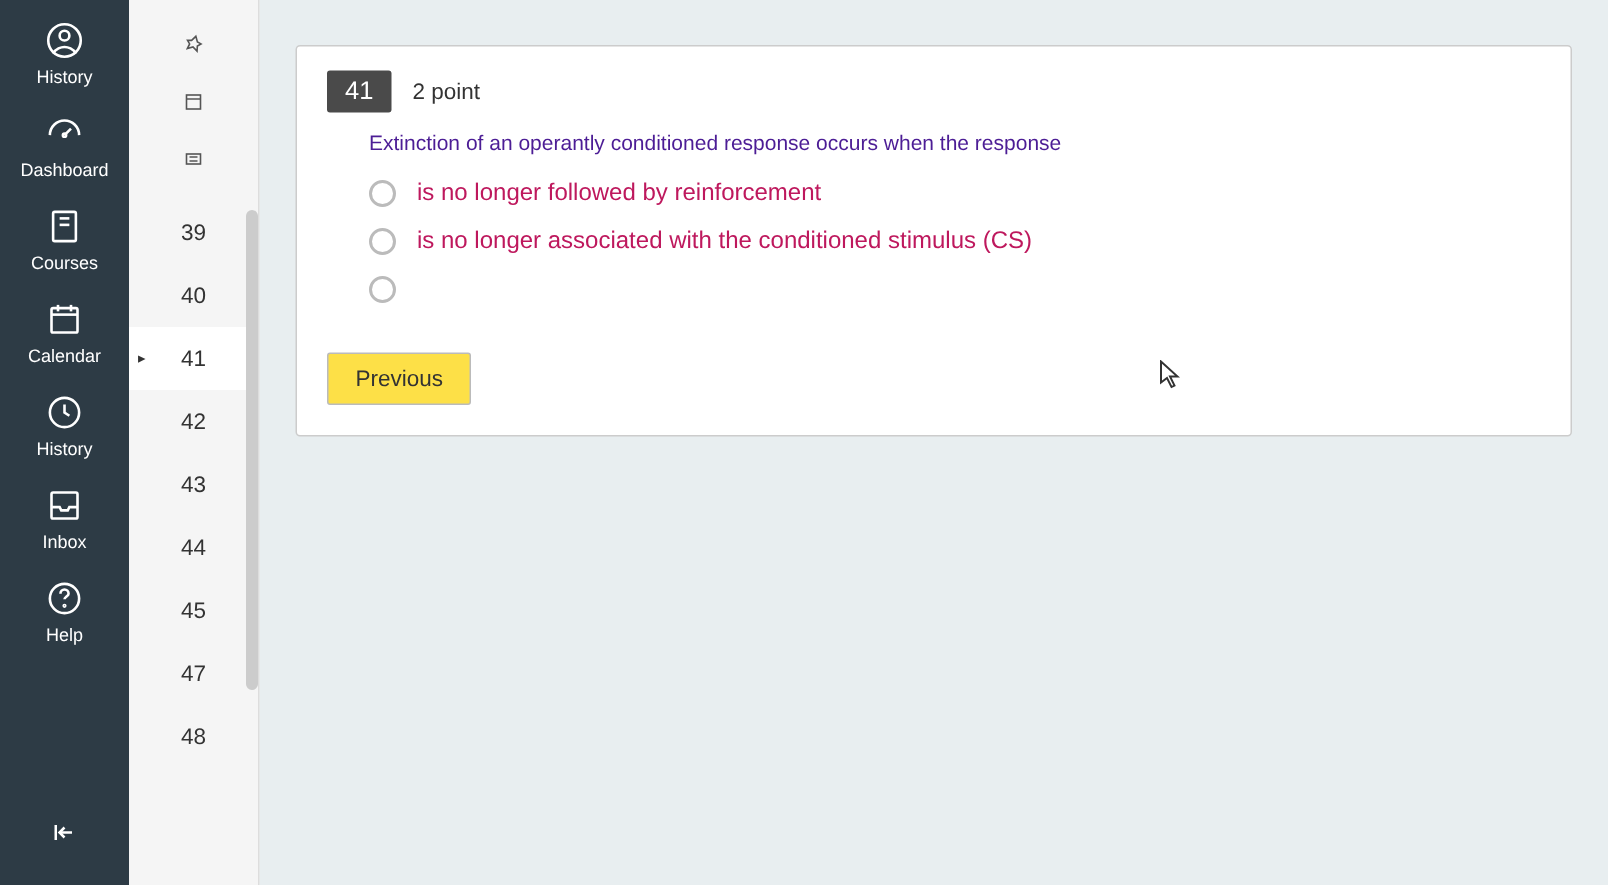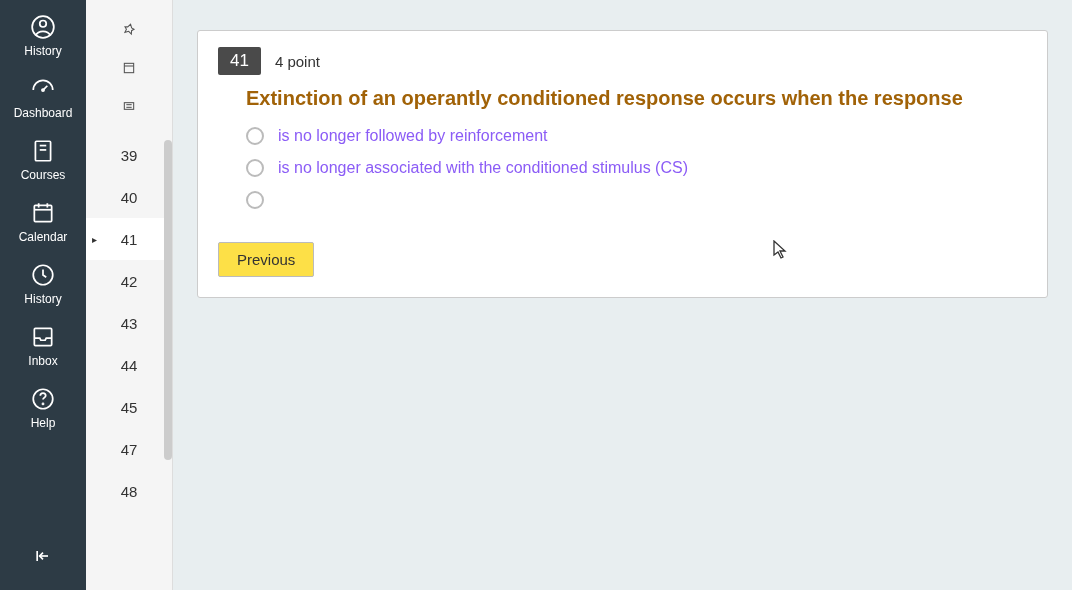--- a/index.html
+++ b/index.html
@@ -108,34 +108,33 @@
     .qnum-box {
       background:#4a4a4a;
       color:#fff;
       font-size:17px;
       padding:4px 12px;
       border-radius:2px;
     }
     .qpoints { font-size:15px; color:#333; }
     .qtext {
       padding: 4px 20px 10px 48px;
-      font-size:20px;
-      color:#a16207;
-      font-weight:bold;
+      font-size:14px;
+      color:#4c1d95;
     }
     .answers {
       padding: 0 20px 16px 48px;
     }
     .answer {
       display:flex;
       align-items:center;
       gap:14px;
       padding:7px 0;
       font-size:16px;
-      color:#8b5cf6;
+      color:#be185d;
       cursor:pointer;
     }
     .radio {
       width:18px; height:18px;
       border:2px solid #bbb;
       border-radius:50%;
       flex-shrink:0;
     }
     .qfooter {
       padding: 10px 20px 20px 20px;
@@ -268,21 +267,21 @@
       <div class="qnav-num">47</div>
       <div class="qnav-num">48</div>
     </div>
   <div class="qnav-scrollbar"></div>
 </div>
 
 <div class="main">
   <div class="question-card">
     <div class="qheader">
       <div class="qnum-box">41</div>
-      <div class="qpoints">4 point</div>
+      <div class="qpoints">2 point</div>
     </div>
     <div class="qtext">Extinction of an operantly conditioned response occurs when the response</div>
     <div class="answers">
       <div class="answer">
         <span class="radio"></span>
         <span>is no longer followed by reinforcement</span>
       </div>
       <div class="answer">
         <span class="radio"></span>
         <span>is no longer associated with the conditioned stimulus (CS)</span>

